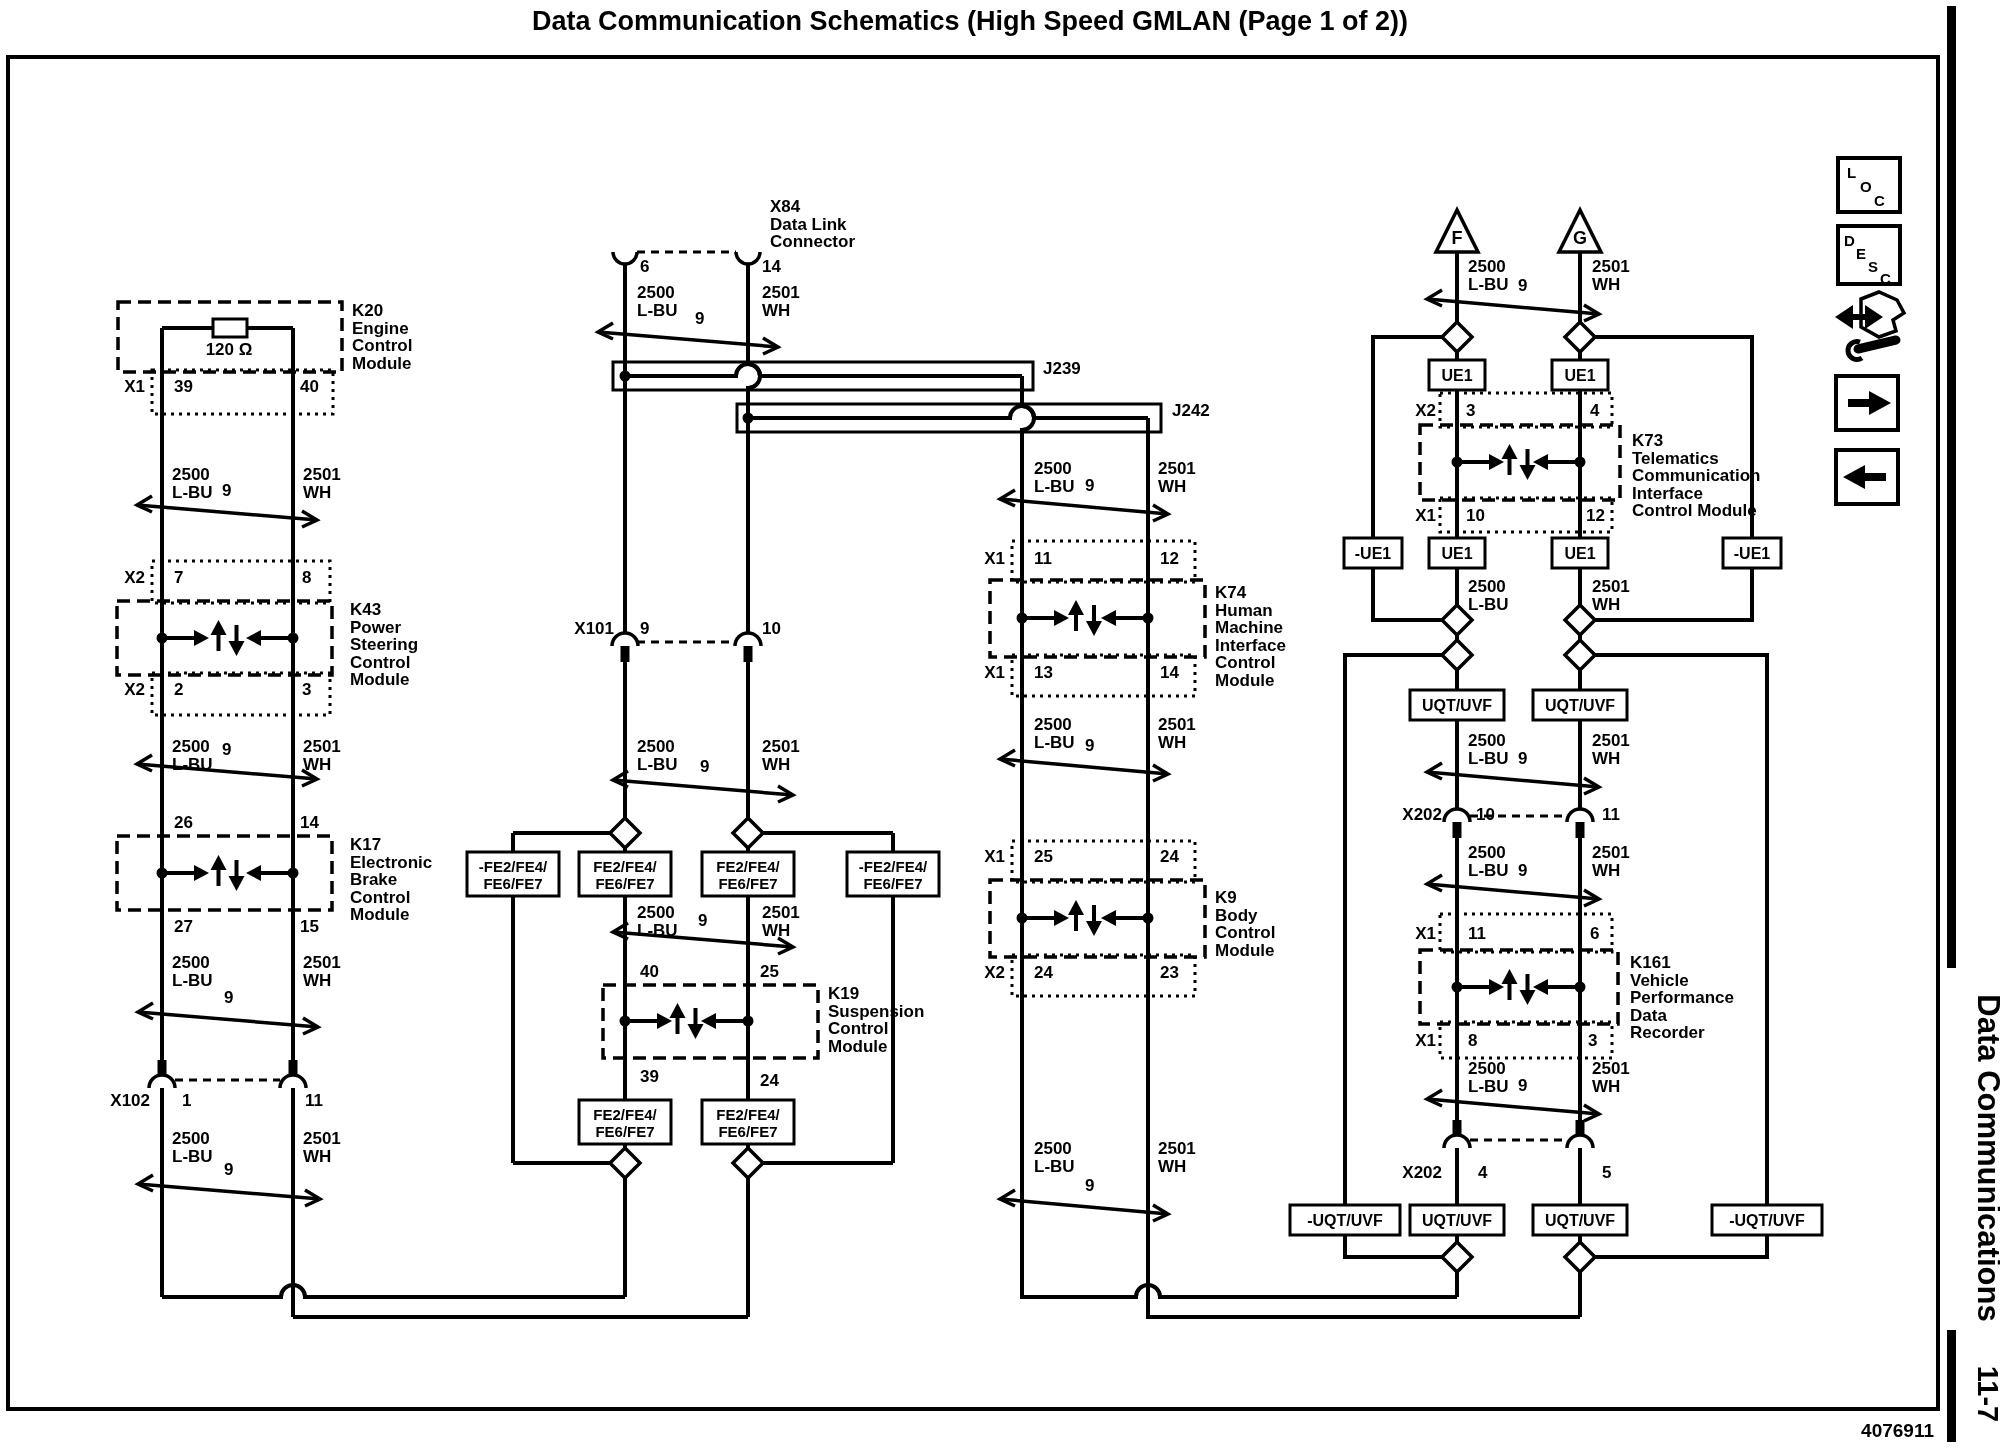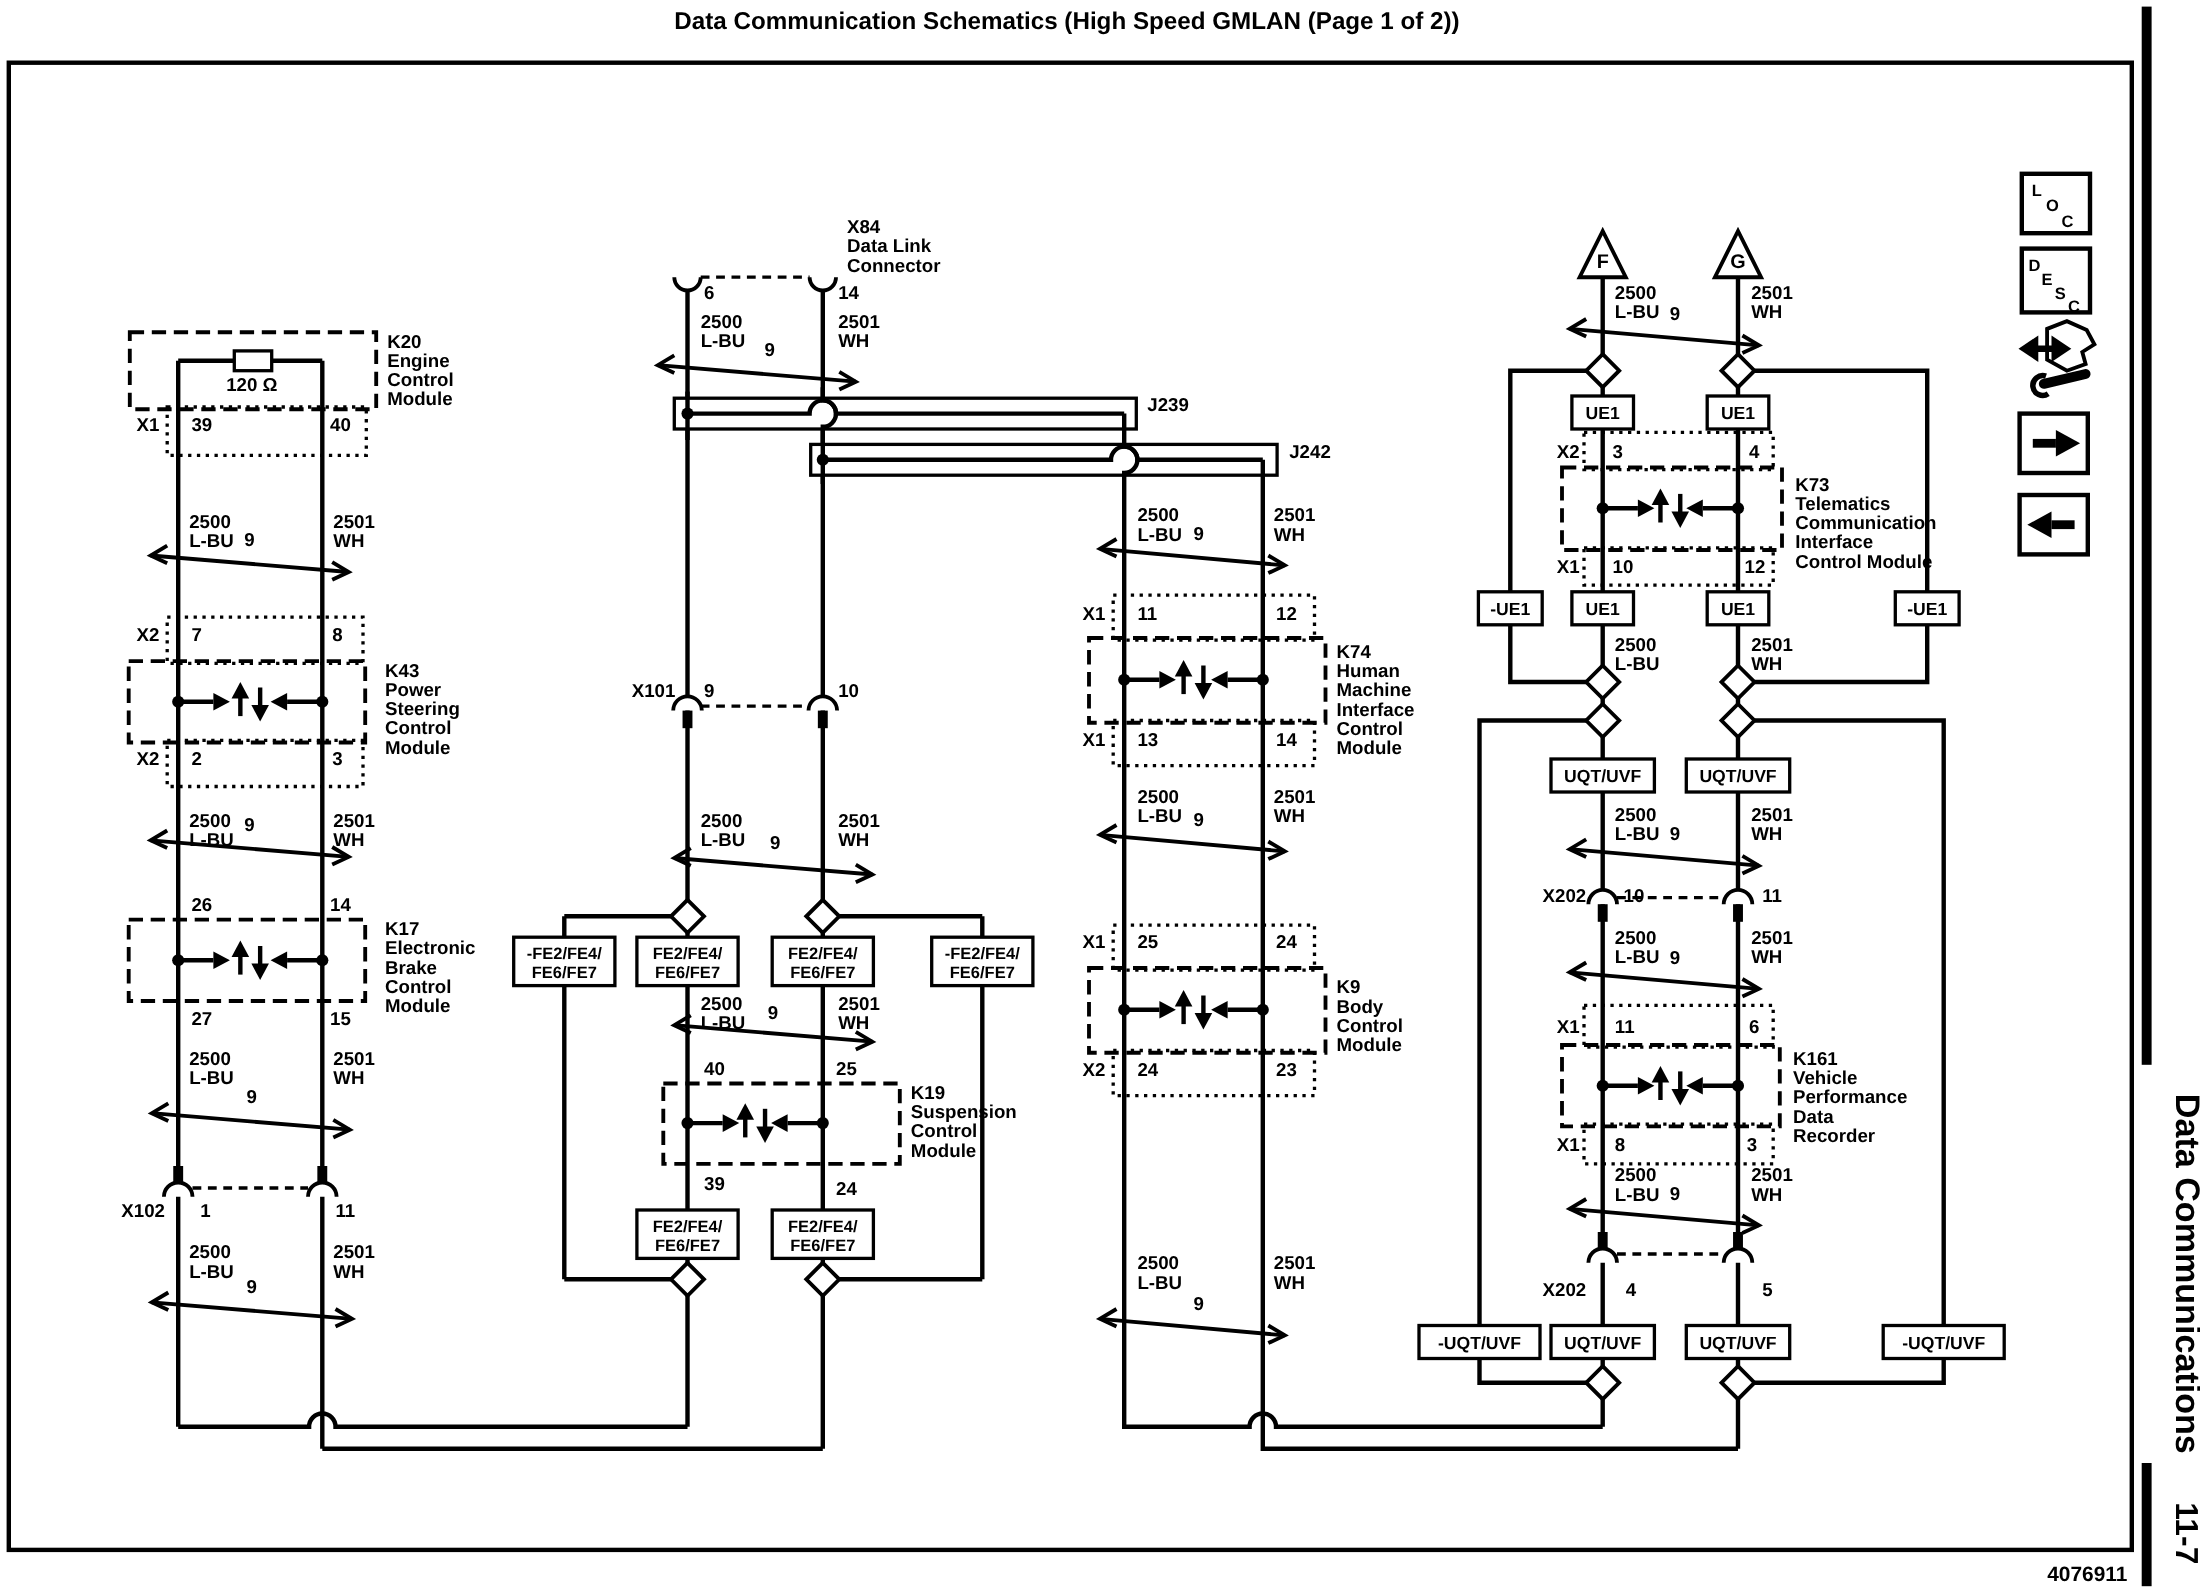--- a/index.html
+++ b/index.html
@@ -1,18 +1,18 @@
 <!DOCTYPE html>
 <html><head>
 <meta charset="utf-8">
 <style>
   html,body{margin:0;padding:0;background:#fff}
   body{position:relative;width:2000px;height:1448px;font-family:"Liberation Sans",sans-serif}
   #page-title{position:absolute;top:6px;left:0;width:1940px;text-align:center;
-    font-size:22px;font-weight:bold;color:#000;letter-spacing:0}
+    font-size:27px;font-weight:bold;color:#000;letter-spacing:0}
   svg{position:absolute;top:0;left:0}
   svg text{font-family:"Liberation Sans",sans-serif;font-weight:bold;fill:#000}
 </style>
 </head>
 <body>
 
 <div id="page-title">Data Communication Schematics (High Speed GMLAN (Page 1 of 2))</div>
 
 <svg width="2000" height="1448" viewBox="0 0 2000 1448">
     <rect x="8" y="57" width="1930" height="1352" fill="none" stroke="#000" stroke-width="4"></rect>

